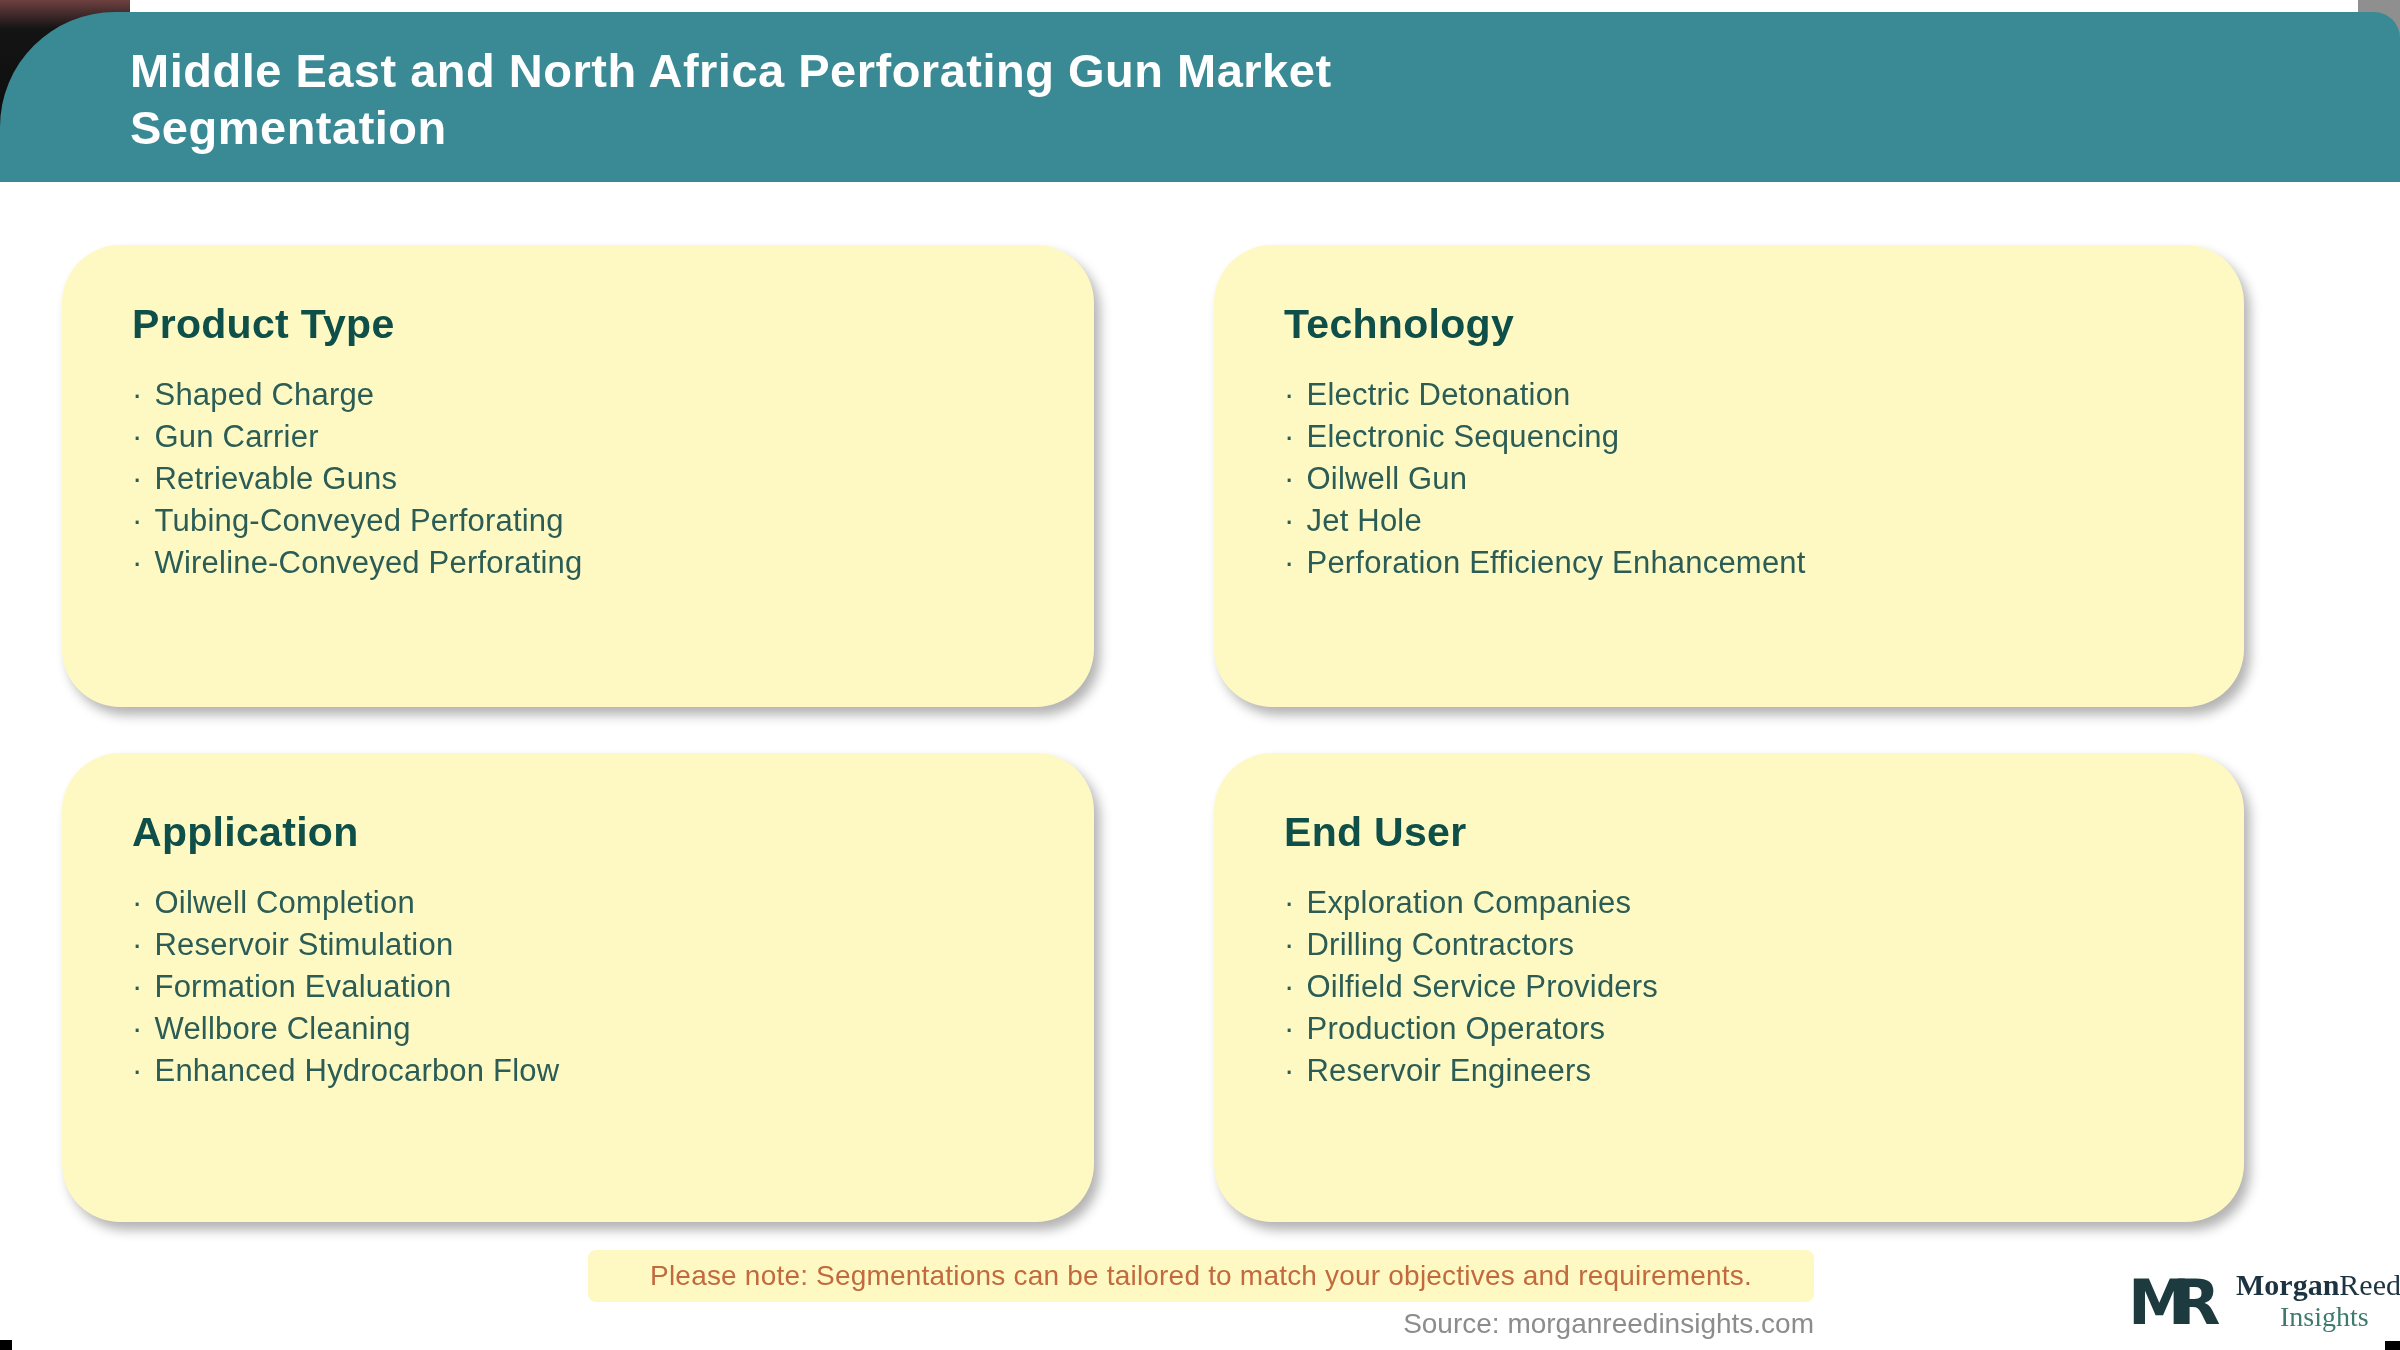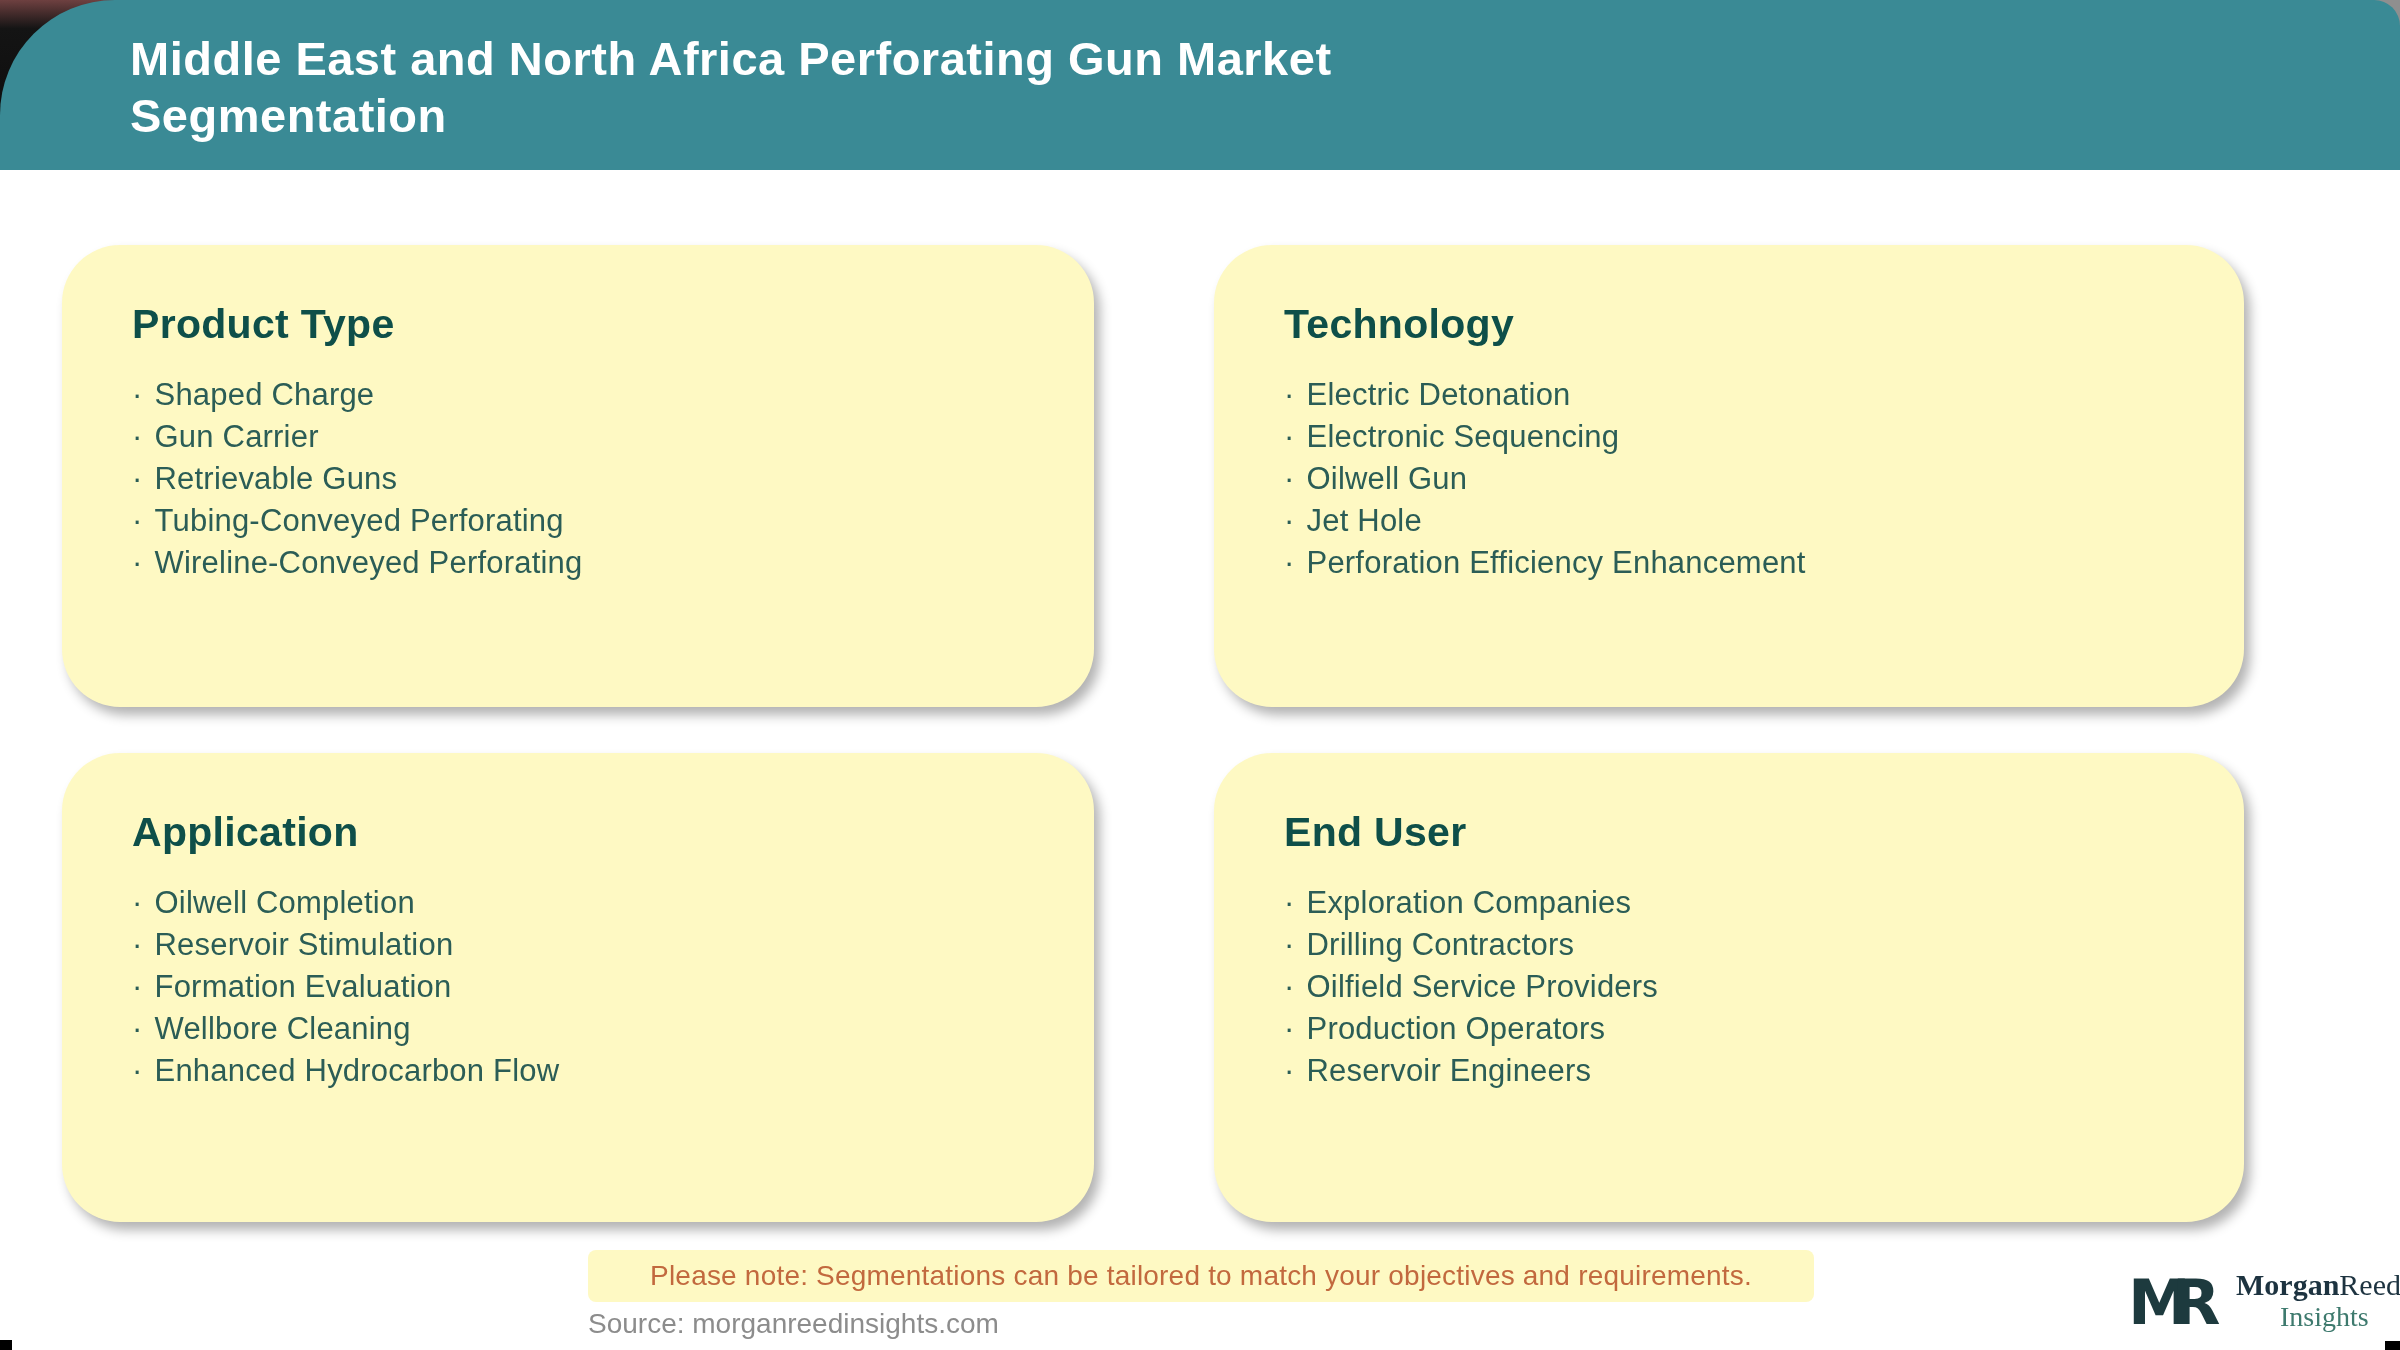--- a/index.html
+++ b/index.html
@@ -14,21 +14,21 @@
   .corner-tl{
     position:absolute;left:0;top:0;width:130px;height:130px;
     background:linear-gradient(180deg,#6e4040 0%,#141414 22%,#0d0d0d 100%);
     z-index:0;
   }
   .corner-tr{
     position:absolute;right:0;top:0;width:42px;height:42px;
     background:#8f8f8f;z-index:0;
   }
   .header{
-    position:absolute;left:0;top:0;width:2400px;height:170px;
+    position:absolute;left:0;top:12px;width:2400px;height:170px;
     background:#3A8A95;
     border-radius:115px 26px 0 0;
     z-index:1;
   }
   .header-title{
     position:absolute;left:130px;top:30px;width:1700px;
     color:#ffffff;font-size:47px;font-weight:bold;line-height:57px;
     letter-spacing:0.5px;
   }
   .card{
@@ -64,21 +64,21 @@
     position:absolute;left:588px;top:1250px;width:1226px;height:52px;
     background:#fef9c3;border-radius:8px;
     display:flex;align-items:center;justify-content:center;
     z-index:1;
   }
   .note-text{
     color:#C2693E;font-size:28px;letter-spacing:0.2px;
   }
   .source-line{
     position:absolute;left:588px;top:1308px;width:1226px;
-    text-align:left;
+    text-align:right;
     color:#8C8C8C;font-size:28px;
     z-index:1;
   }
   .logo{
     position:absolute;left:2128px;top:1258px;width:260px;height:84px;
     display:flex;align-items:center;gap:12px;
     z-index:1;
   }
   .logo-mark{flex:0 0 auto;}
   .logo-text{display:flex;flex-direction:column;line-height:1.05;}

